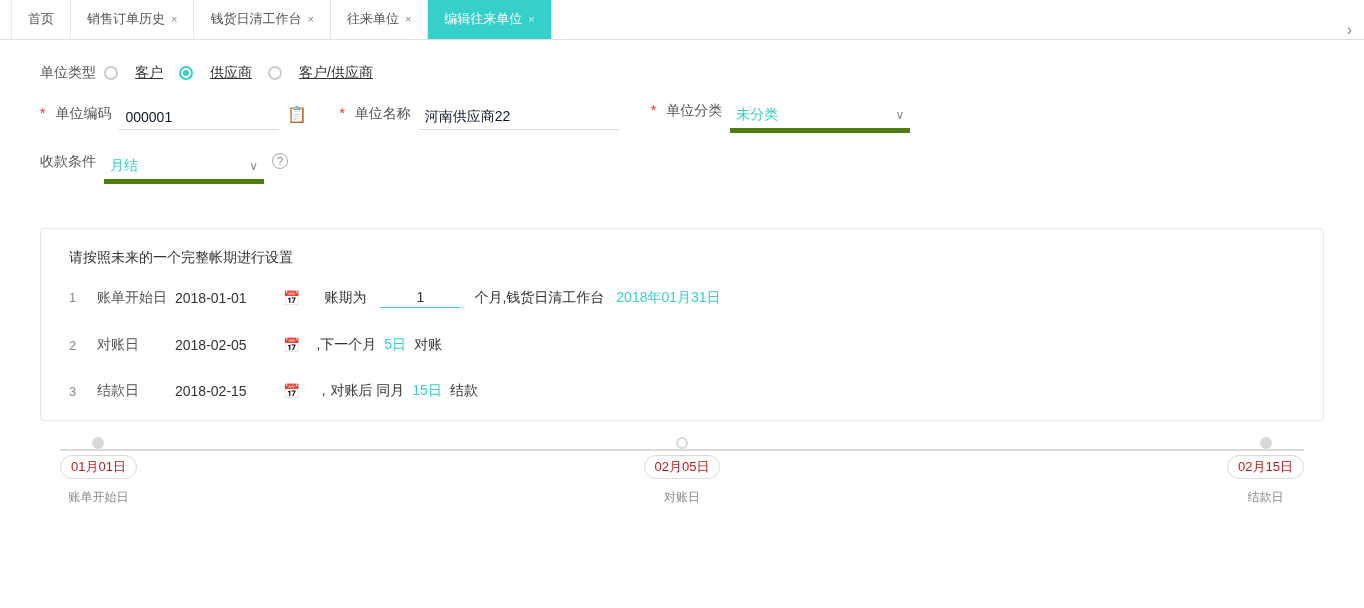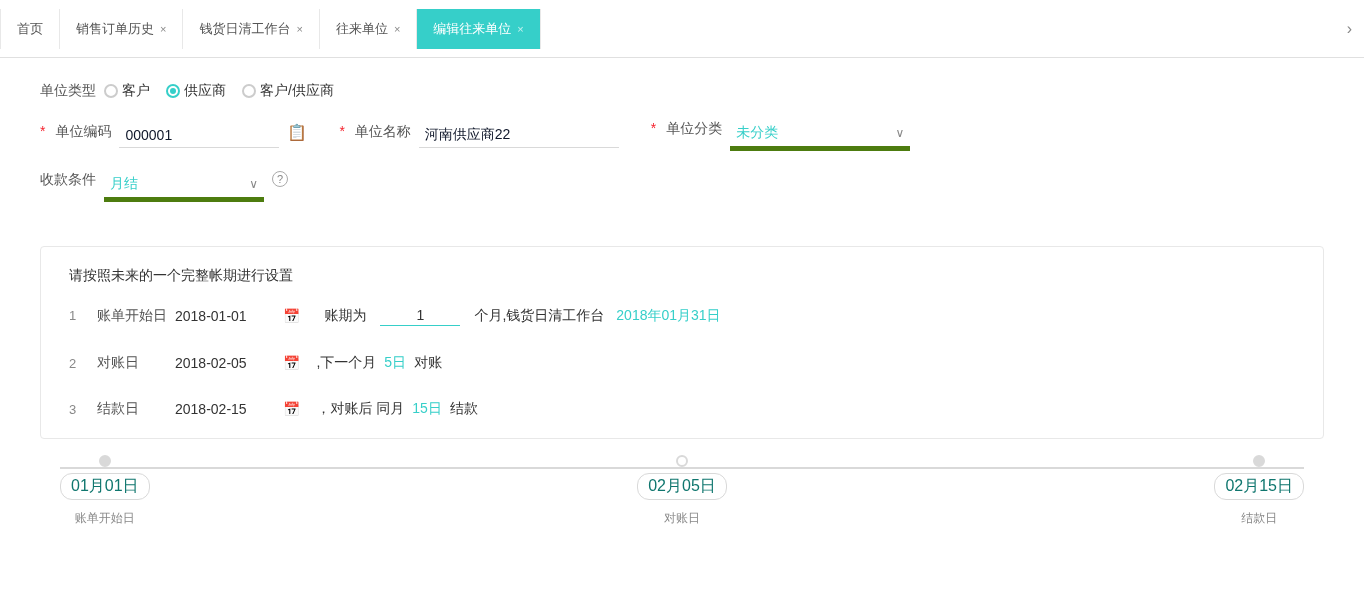--- a/index.html
+++ b/index.html
@@ -1,25 +1,25 @@
 <!DOCTYPE html>
 <html><head>
   <meta charset="utf-8">
   <style>
     * { box-sizing: border-box; margin: 0; padding: 0; }
     body { font-family: 'Microsoft YaHei', Arial, sans-serif; font-size: 14px; background: #f5f5f5; color: #333; }
 
     
     .tabs-bar {
       display: flex;
-      align-items: center;
+      align-items: flex-end;
       background: #fff;
       border-bottom: 1px solid #e0e0e0;
-      height: 58px;
-      padding-left: 0;
+      height: 40px;
+      padding-left: 11px;
     }
     .tab {
       display: flex;
       align-items: center;
       padding: 0 16px;
       height: 40px;
       cursor: pointer;
       font-size: 13px;
       color: #555;
       border-right: 1px solid #e8e8e8;
@@ -73,22 +73,23 @@
 
     
     .radio-group {
       display: flex;
       align-items: center;
       gap: 16px;
     }
     .radio-item {
       display: flex;
       align-items: center;
-      gap: 4px;
-      cursor: pointer;
+      gap: 17px;
+      cursor: pointer;
+      text-decoration: underline;
     }
     .radio-circle {
       width: 14px;
       height: 14px;
       border-radius: 50%;
       border: 2px solid #ccc;
       display: flex;
       align-items: center;
       justify-content: center;
     }
@@ -228,22 +229,22 @@
       background: #fff;
       border: 2px solid #d9d9d9;
     }
     .point-dot.first { background: #d9d9d9; }
     .point-dot.last { background: #d9d9d9; }
     .point-badge {
       background: #fff;
       border: 1px solid #d9d9d9;
       border-radius: 12px;
       padding: 2px 10px;
-      font-size: 16px;
-      color: #0f766e;
+      font-size: 13px;
+      color: #b91c1c;
       white-space: nowrap;
     }
     .point-label {
       font-size: 12px;
       color: #888;
       margin-top: 4px;
     }
 
     .help-icon {
       width: 16px;

